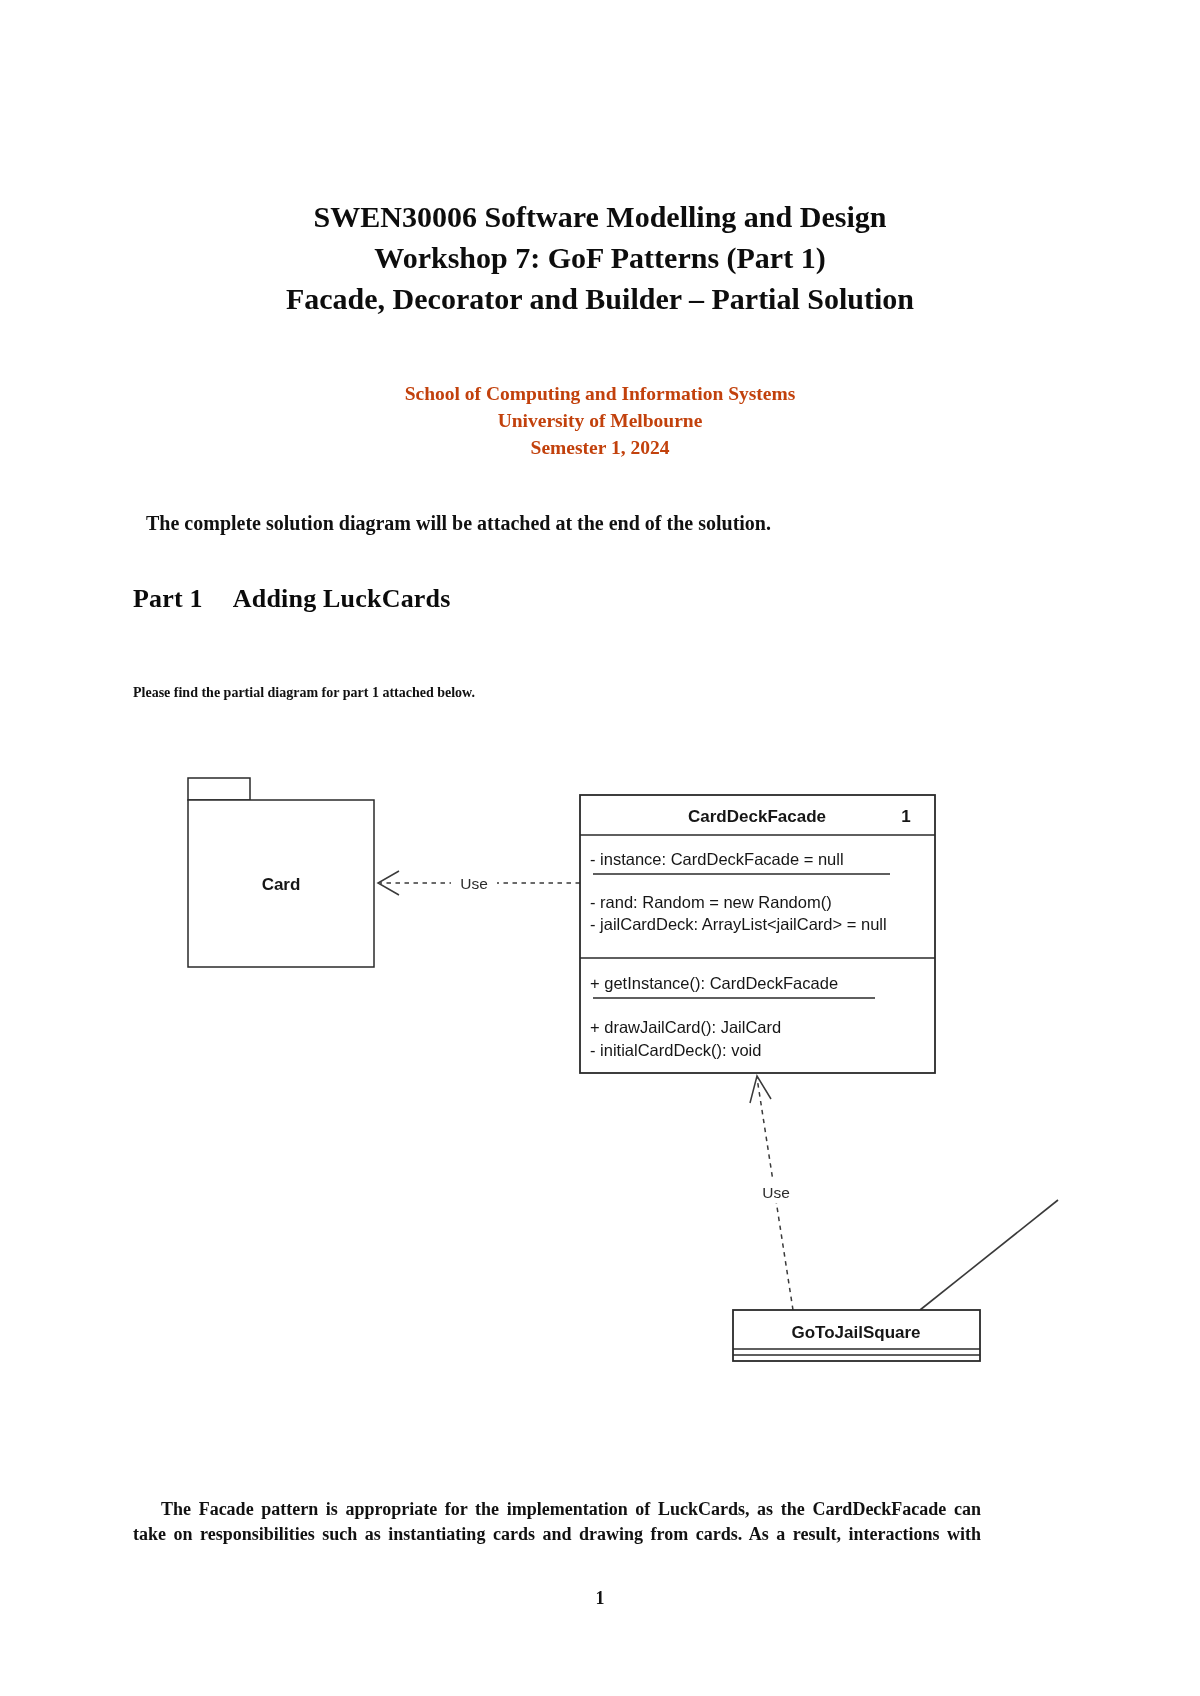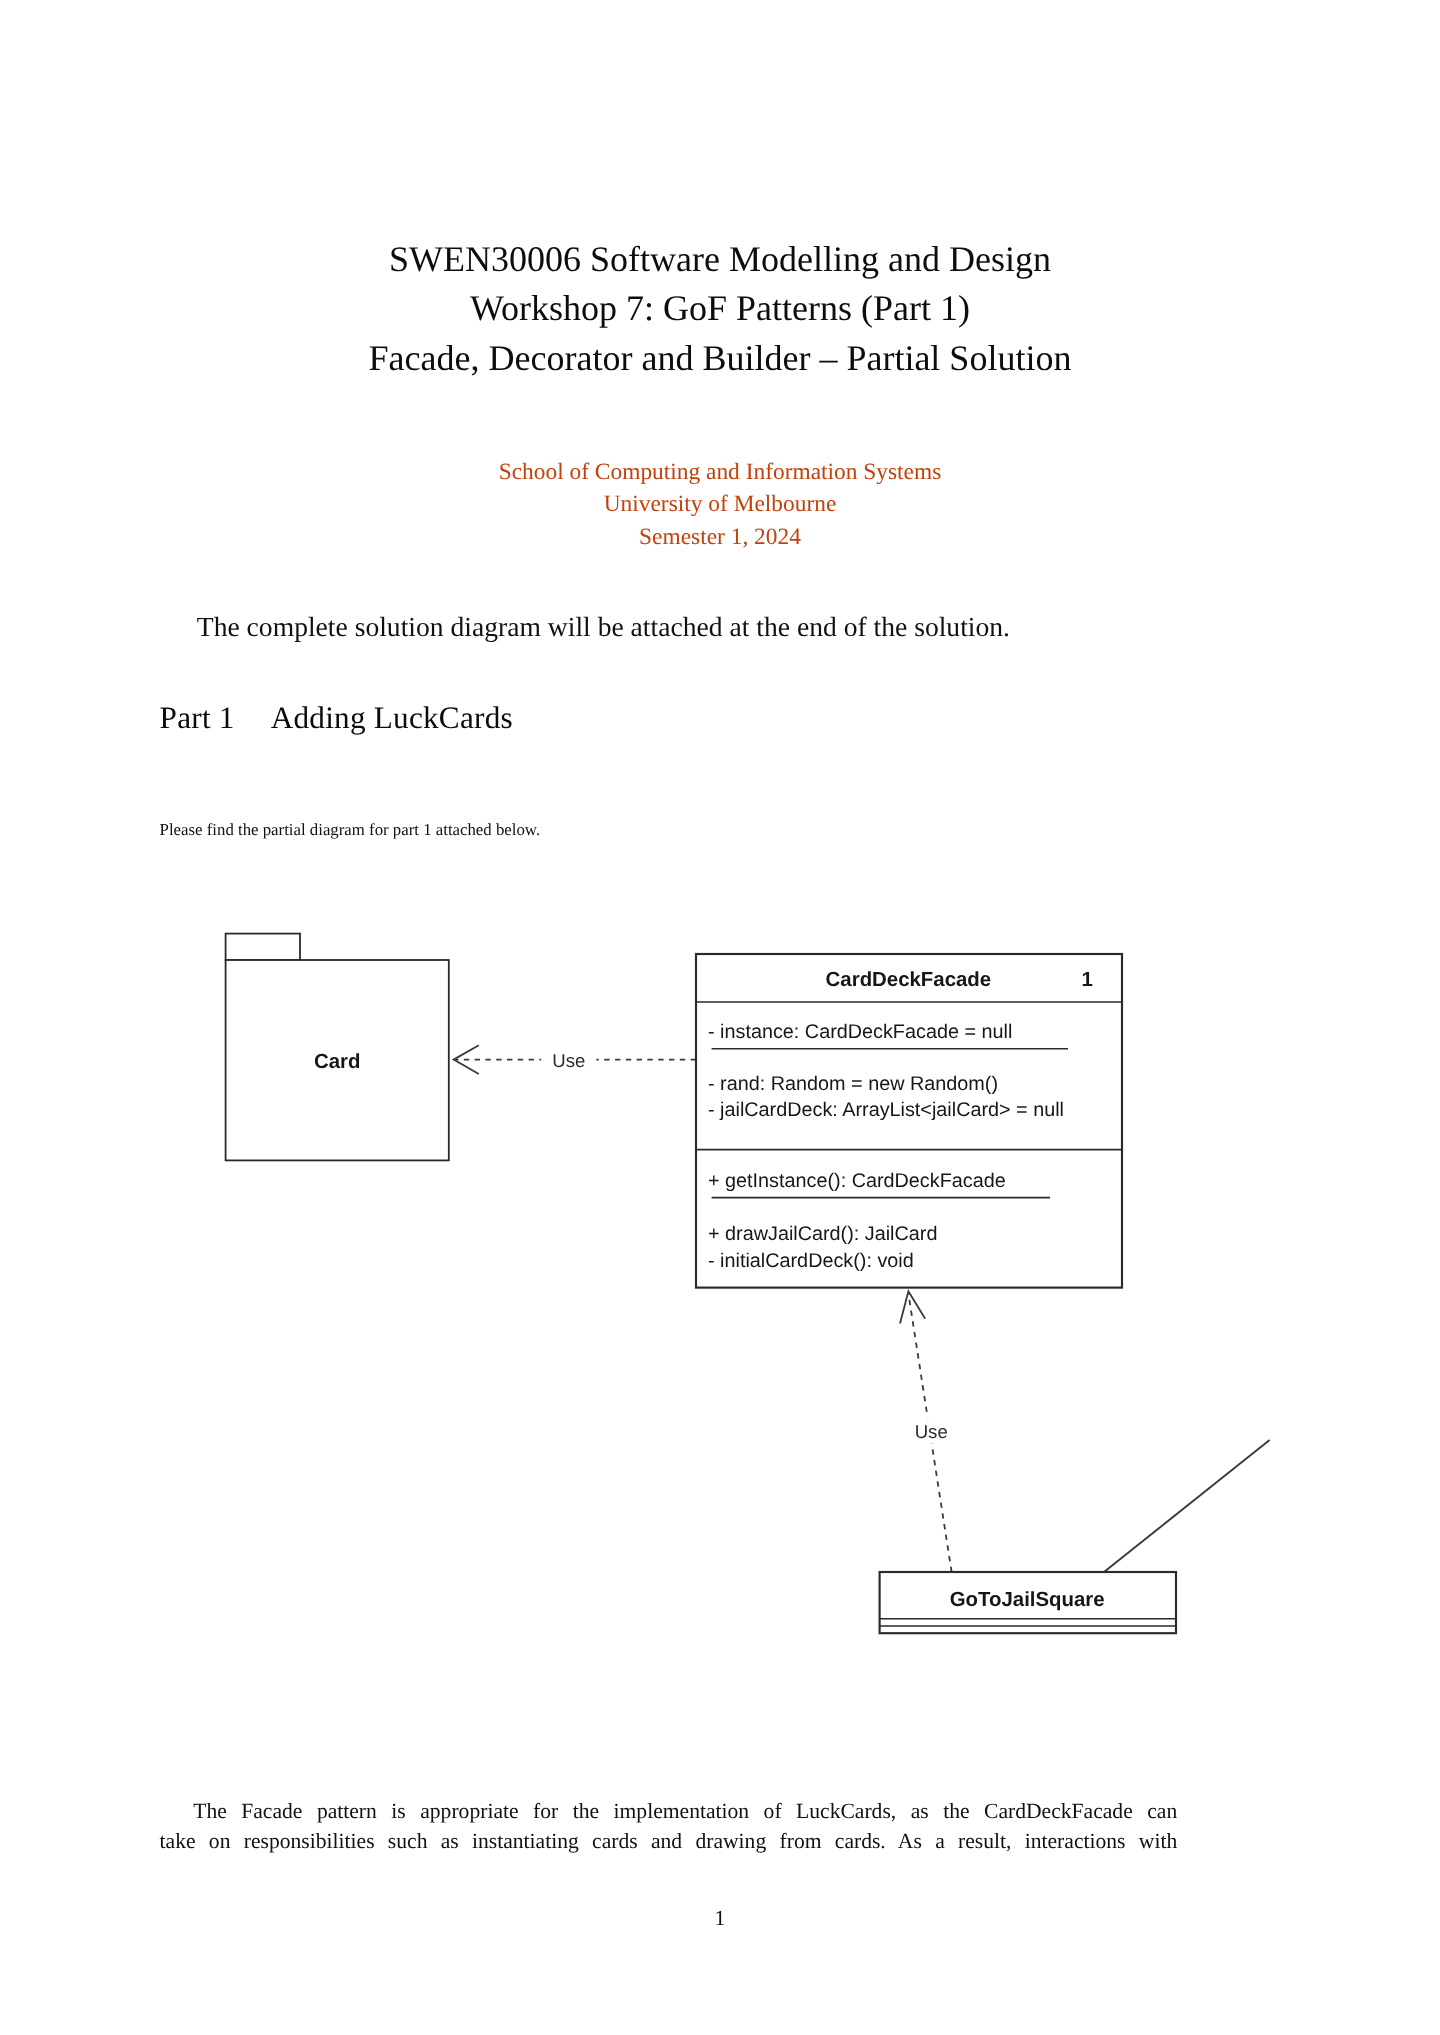--- a/index.html
+++ b/index.html
@@ -5,41 +5,41 @@
   html,body{margin:0;padding:0;background:#888;}
   .page{
     position:relative;
     width:1200px;height:1696px;
     background:#ffffff;
     margin:0 auto;
     font-family:"Liberation Serif", serif;
     color:#111111;
     overflow:hidden;
   }
-  .abs{position:absolute;}
+  .abs{position:absolute;font-weight:bold;}
   .title-block{
     top:196px;left:0;width:1200px;
     text-align:center;
     font-size:30px;line-height:41px;
     color:#0d0d0d;
   }
   .subtitle-block{
     top:380px;left:0;width:1200px;
     text-align:center;
     font-size:19.5px;line-height:27px;
     color:#c2410c;
   }
   .intro-par{
-    top:510px;left:137px;width:860px;
-    font-size:23px;line-height:26px;
+    top:510px;left:119px;width:860px;
+    font-size:20px;line-height:26px;
     text-indent:27px;
   }
   .section-heading{
     top:584px;left:133px;
-    font-size:26px;font-weight:normal;color:#0b0b0b;
+    font-size:26px;font-weight:bold;color:#0b0b0b;
     letter-spacing:0.2px;
   }
   .section-heading .sec-num{margin-right:30px;}
   .part1-par{
     top:680px;left:133px;width:860px;
     font-size:14px;line-height:26px;
   }
   .closing-par{
     top:1480px;left:133px;width:848px;
     font-size:18px;line-height:24.5px;margin-top:17px;

